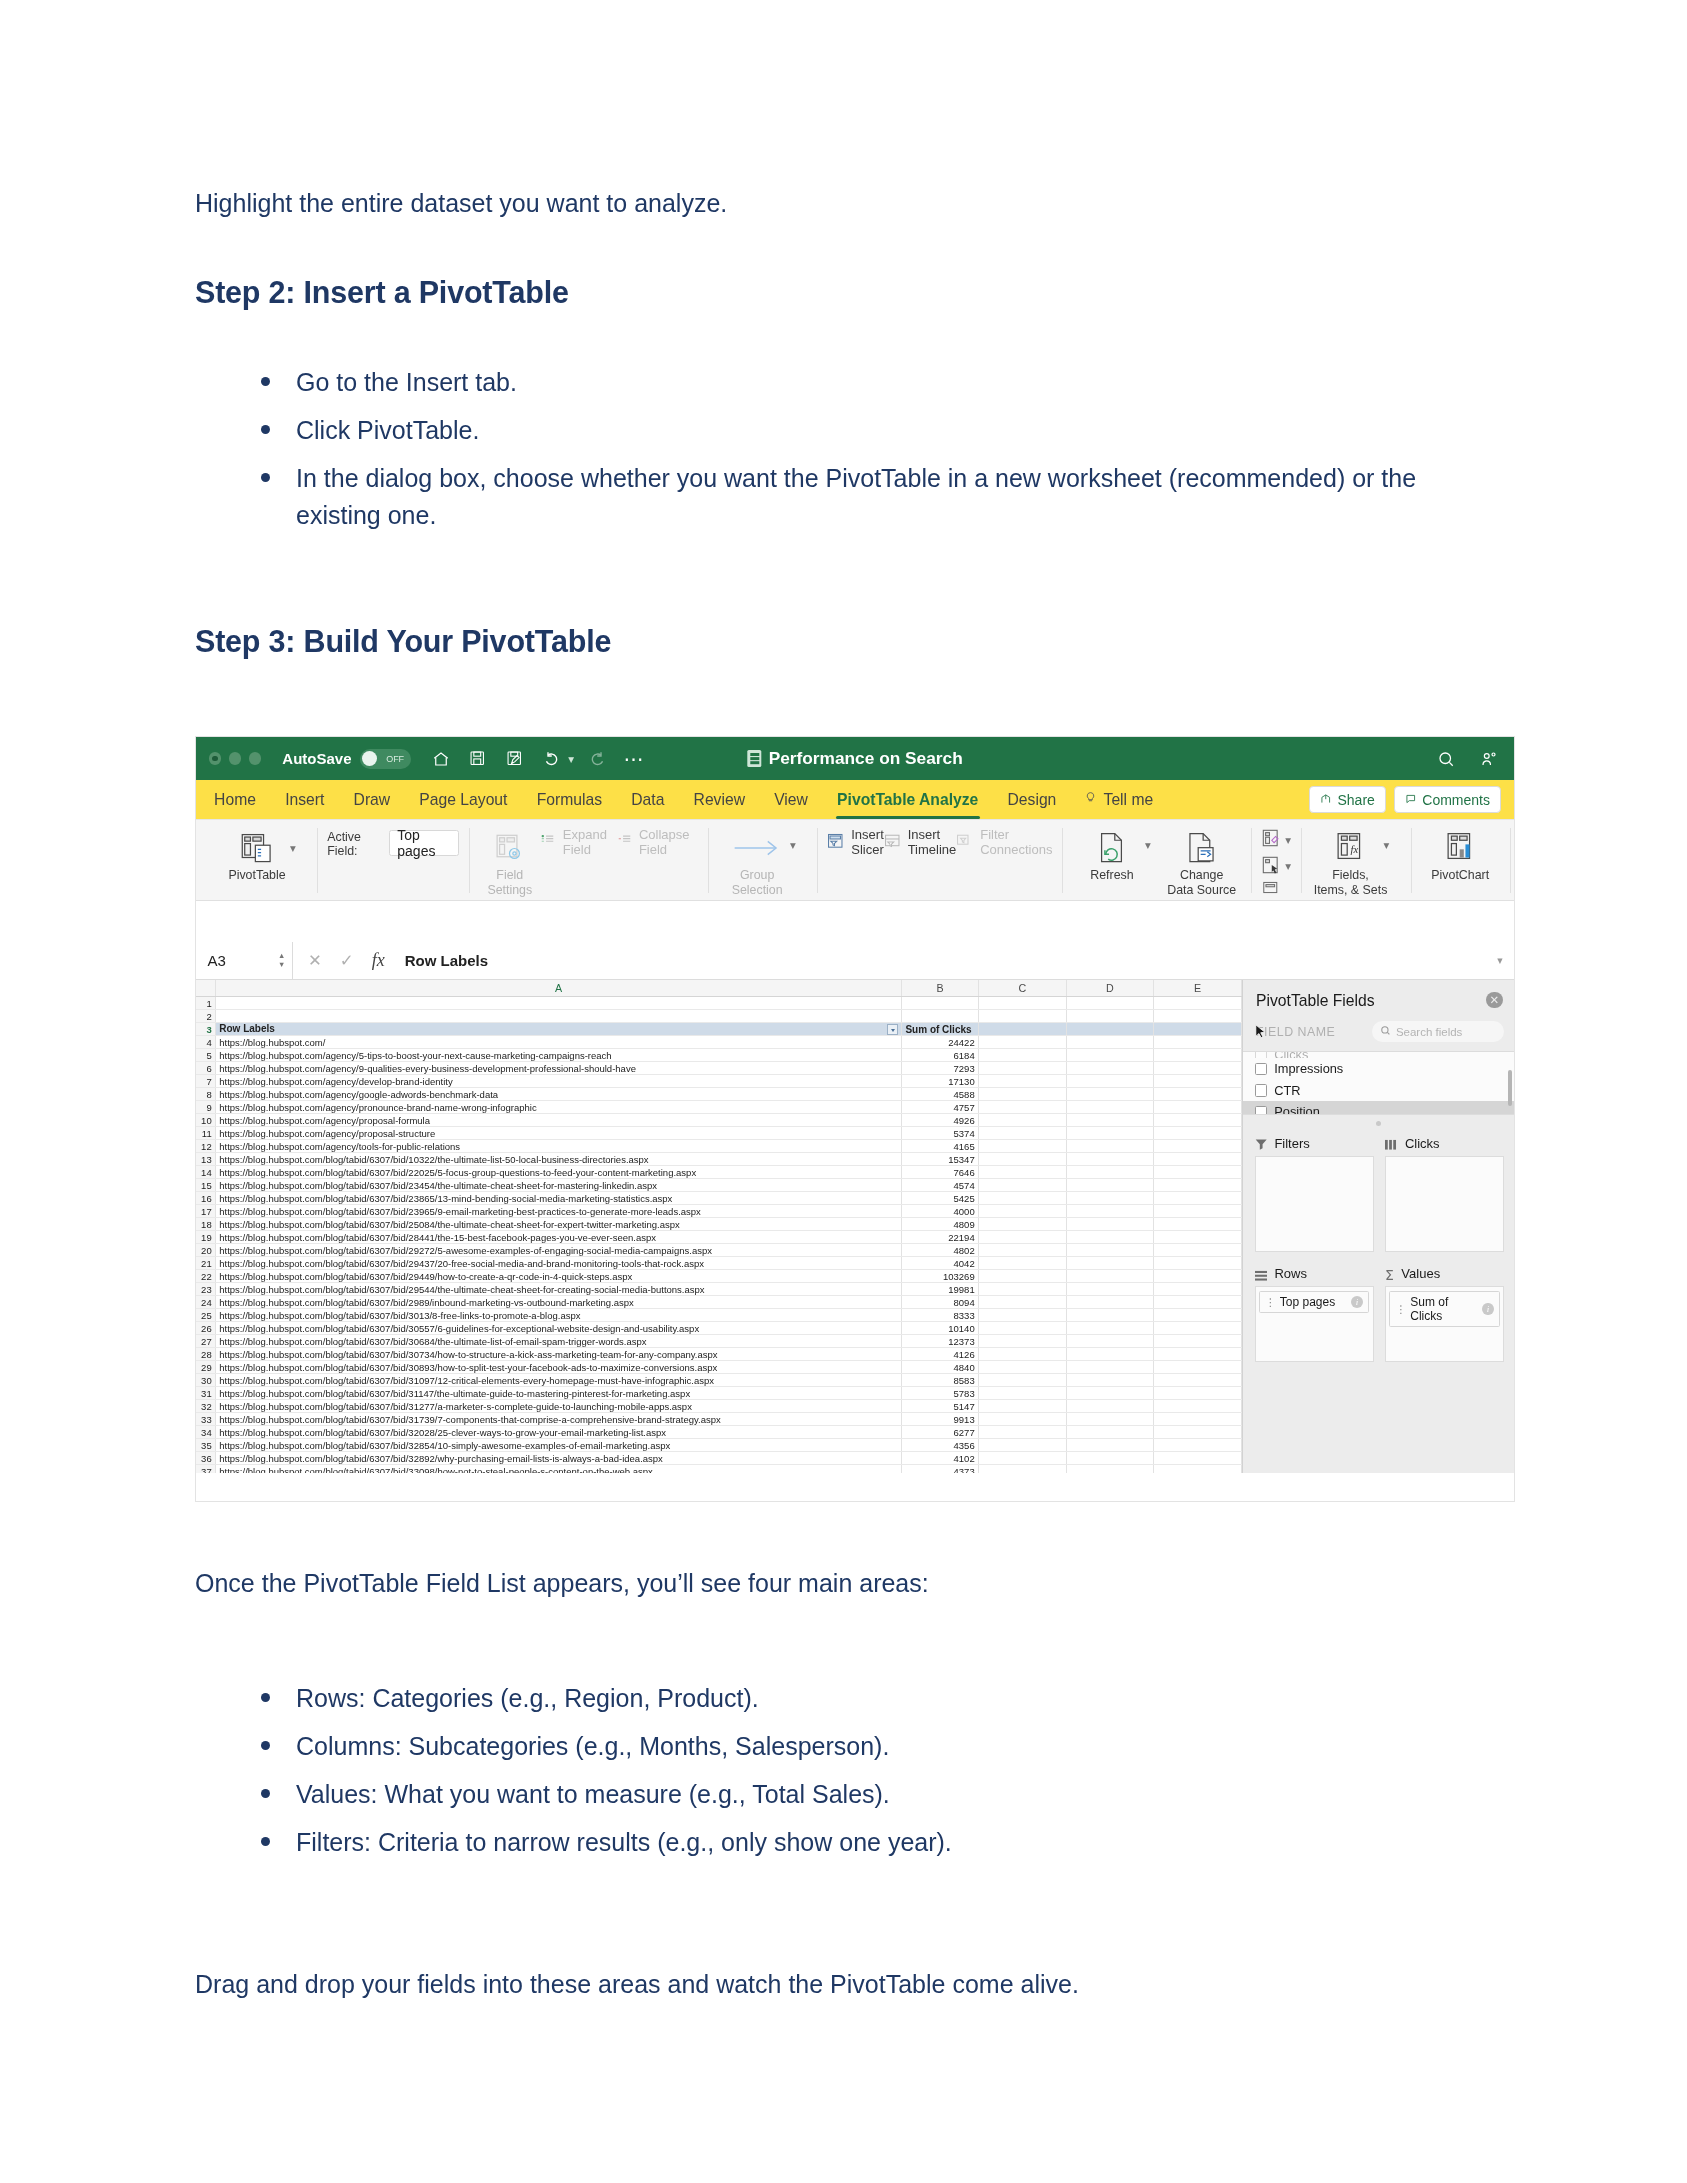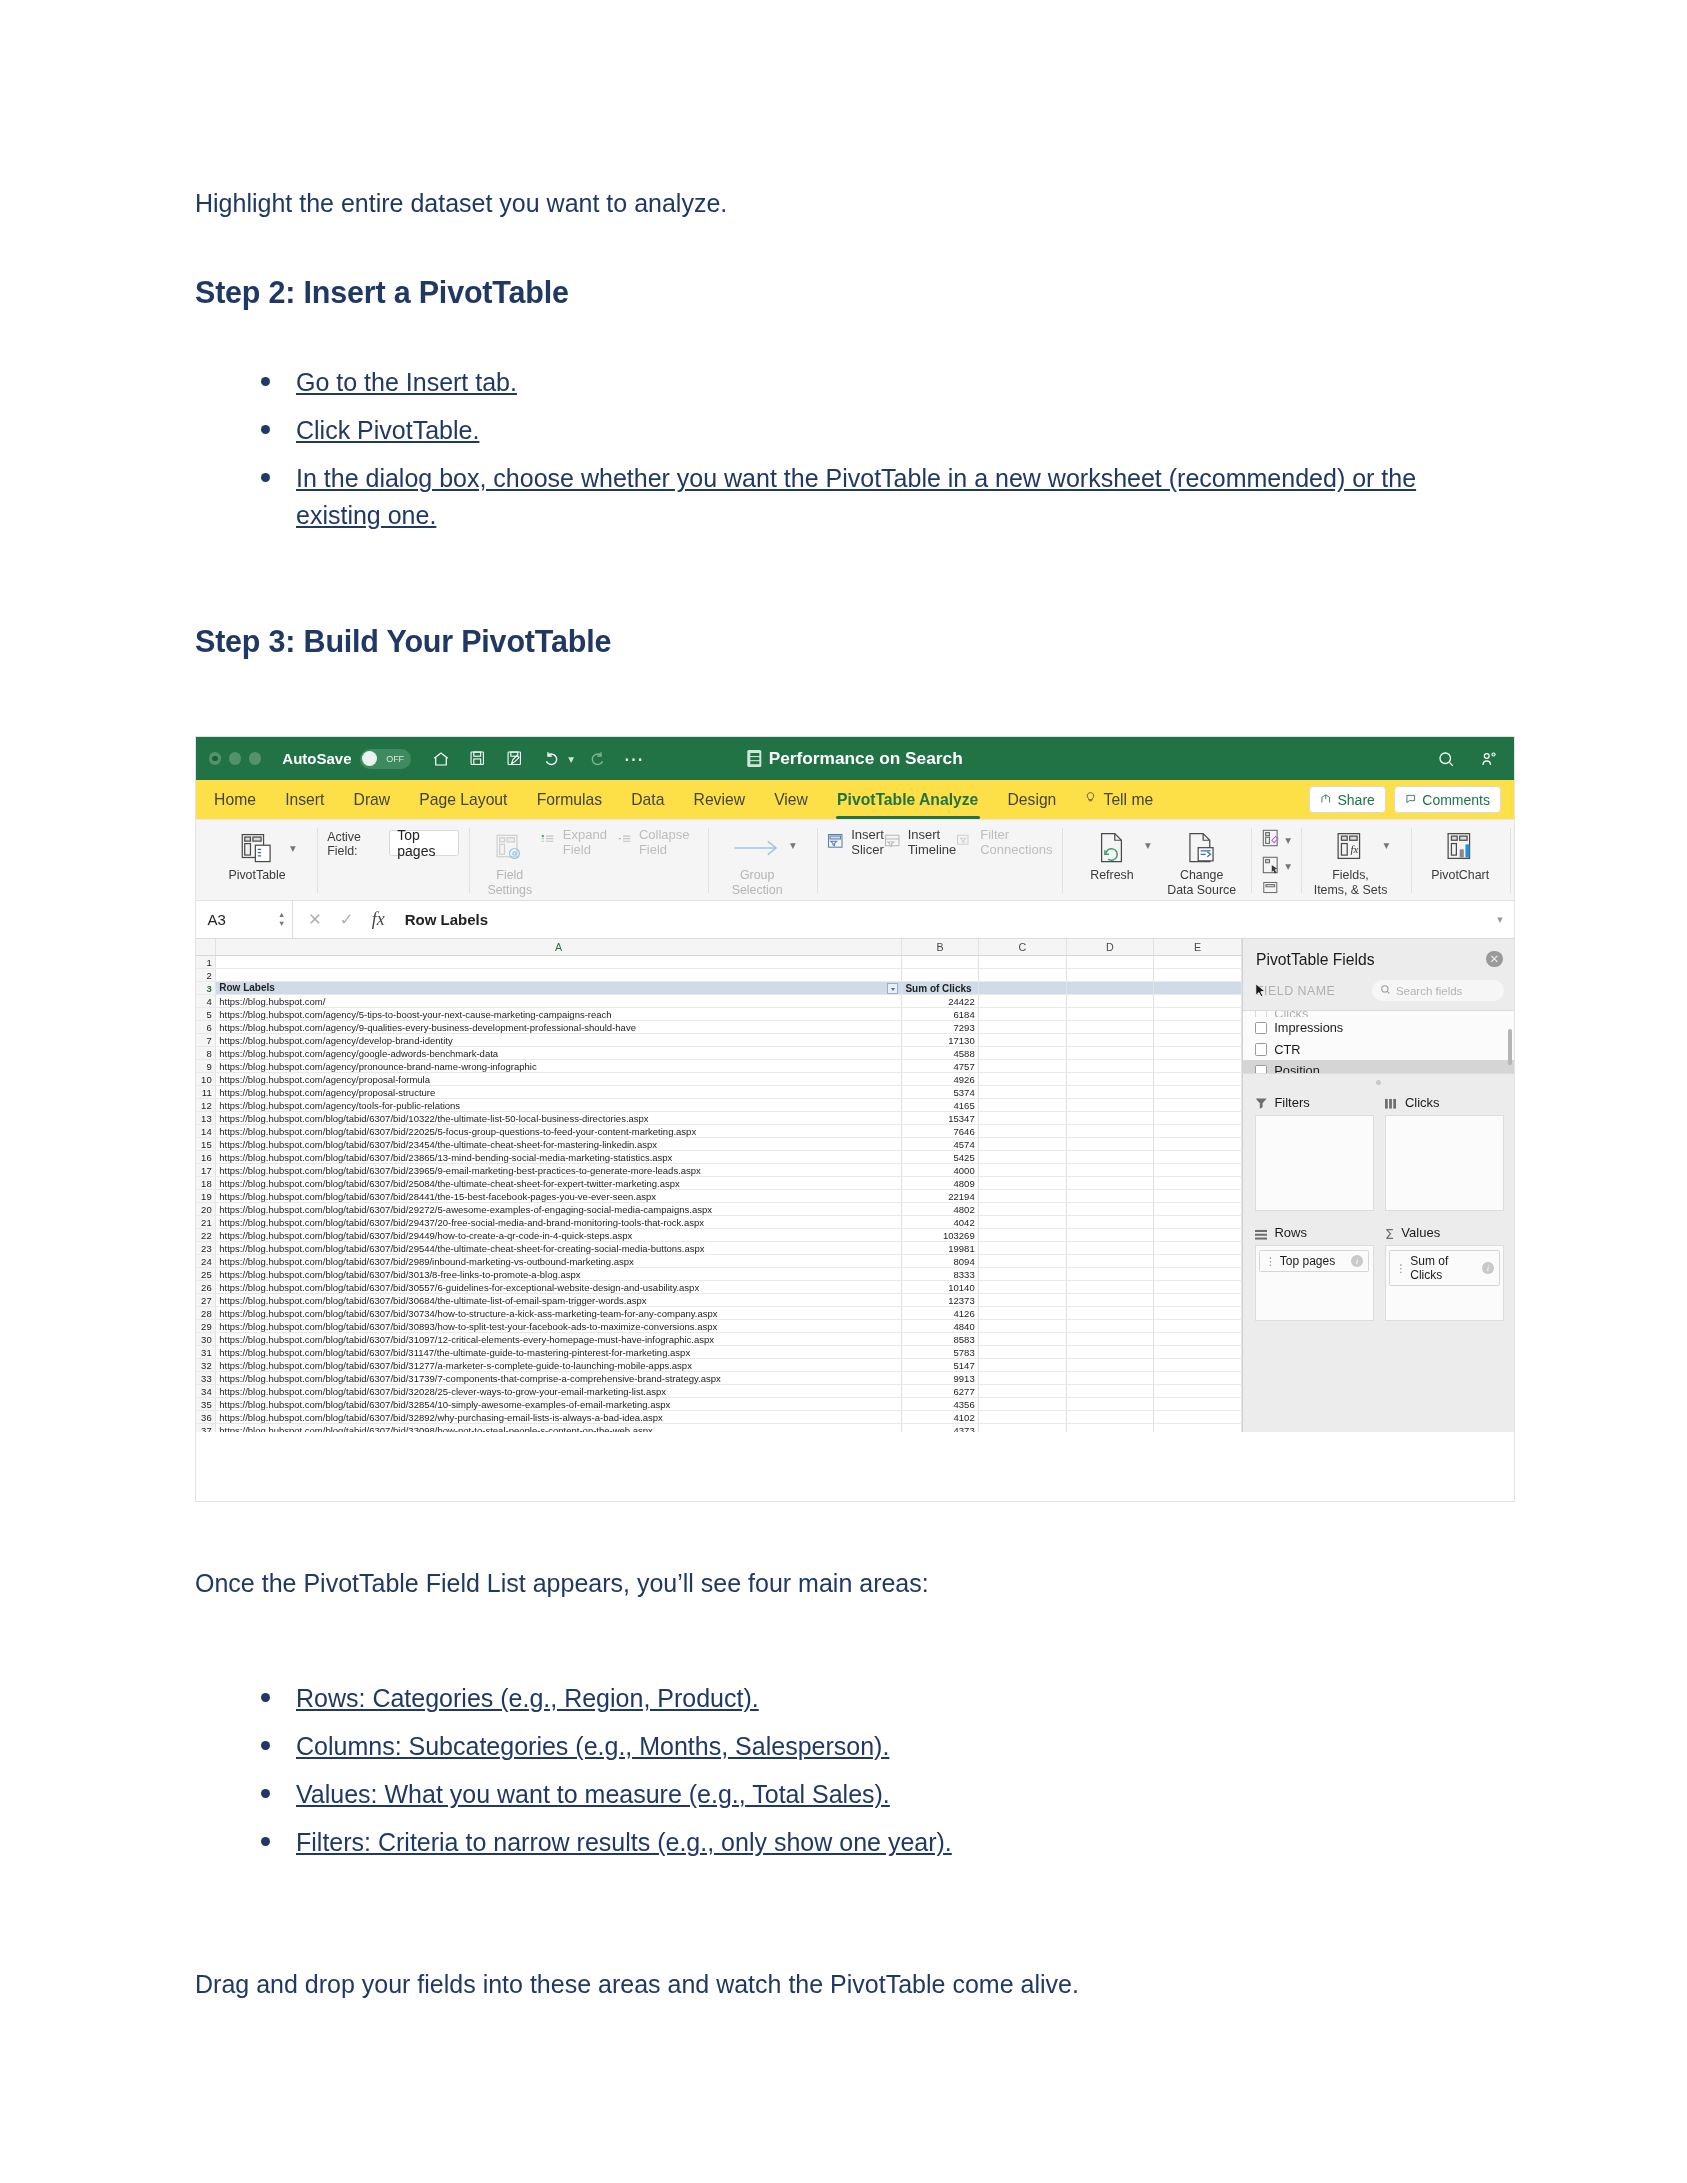--- a/index.html
+++ b/index.html
@@ -46,21 +46,20 @@
     padding-left: 101px;
     list-style: none;
   }
   ul.bullets li {
     position: relative;
     font-size: 25px;
     line-height: 1.46;
     color: #1f3864;
     margin: 0 0 11.5px 0;
     padding-left: 0;
-    text-decoration: underline;
   }
   ul.bullets li .dot {
     position: absolute;
     left: -35px;
     top: 13px;
     width: 9px;
     height: 9px;
     border-radius: 50%;
     background: #1f3864;
     display: block;
@@ -194,20 +193,21 @@
     background: #d9d9d9; border-radius: 3.3px; font-size: 13px; color: #3b3b3b;
     padding: 3.3px 10px 3.3px 5px; display: flex; align-items: center; gap: 6.6px; white-space: nowrap;
   }
   .minicol { display: flex; flex-direction: column; gap: 3.3px; padding-top: 5px; }
   .minibtn { display: flex; align-items: center; gap: 4.1px; }
 
   
   .xl-formulabar {
     height: 38px; background: #fff; display: flex; align-items: center;
     border-bottom: 0.8px solid #dcdcdc;
+    margin-top: 41px;
   }
   .namebox {
     width: 97px; height: 100%; display: flex; align-items: center;
     padding-left: 11.5px; font-size: 15px; color: #222; border-right: 0.8px solid #dcdcdc;
     position: relative;
   }
   .namebox .spin {
     position: absolute; right: 6.6px; display: flex; flex-direction: column; gap: 2.5px; color: #777;
     font-size: 7.4px; line-height: 5.8px;
   }

